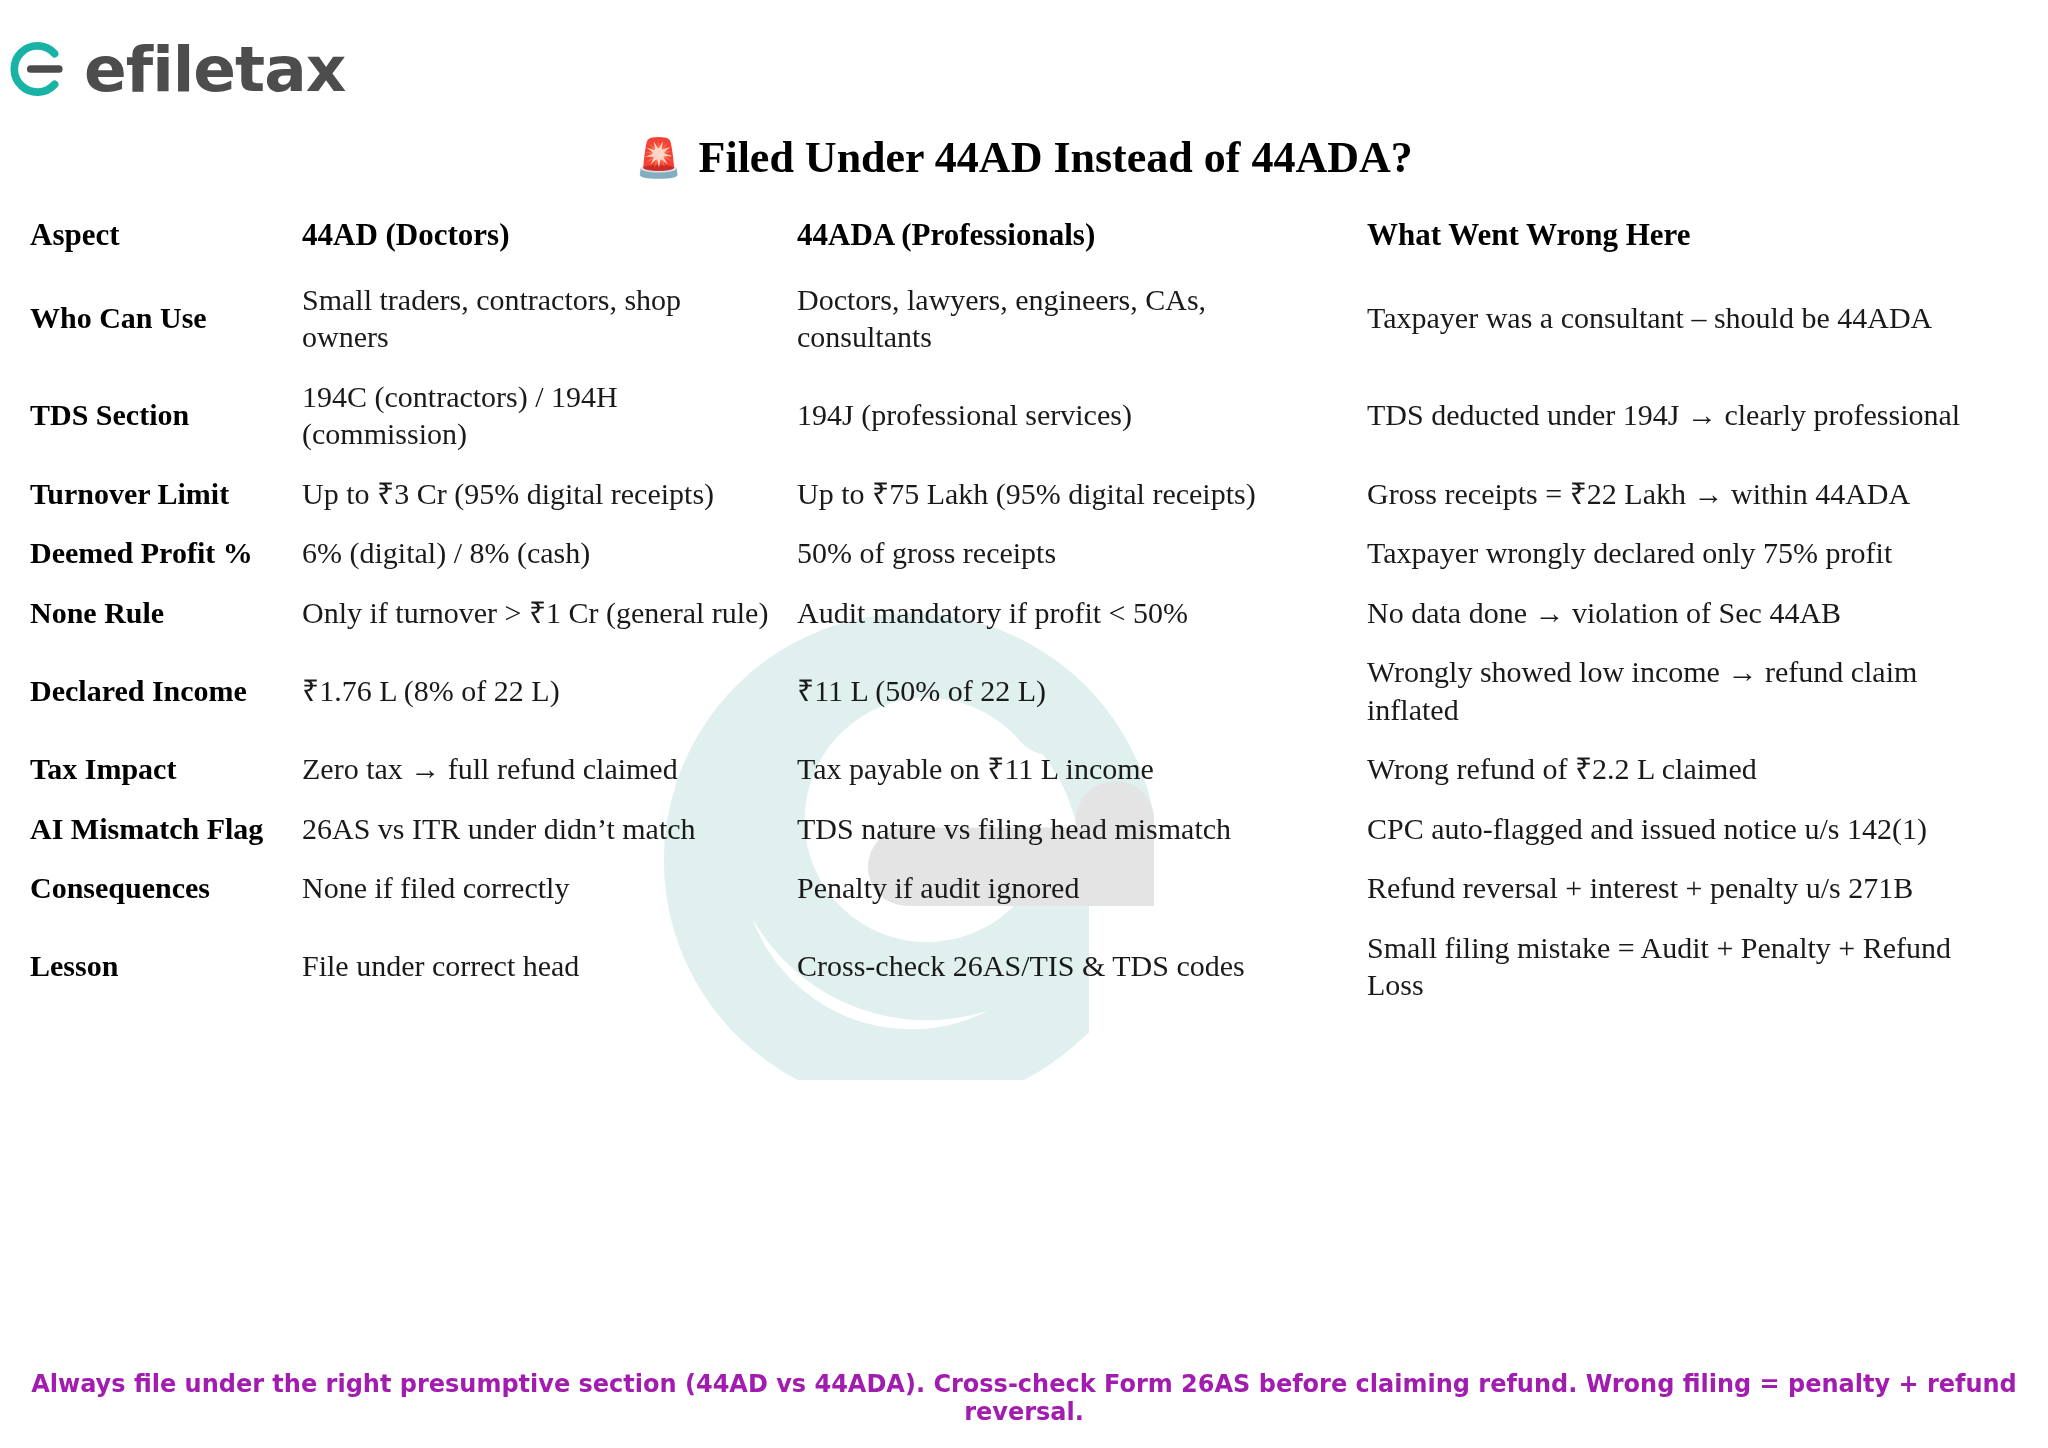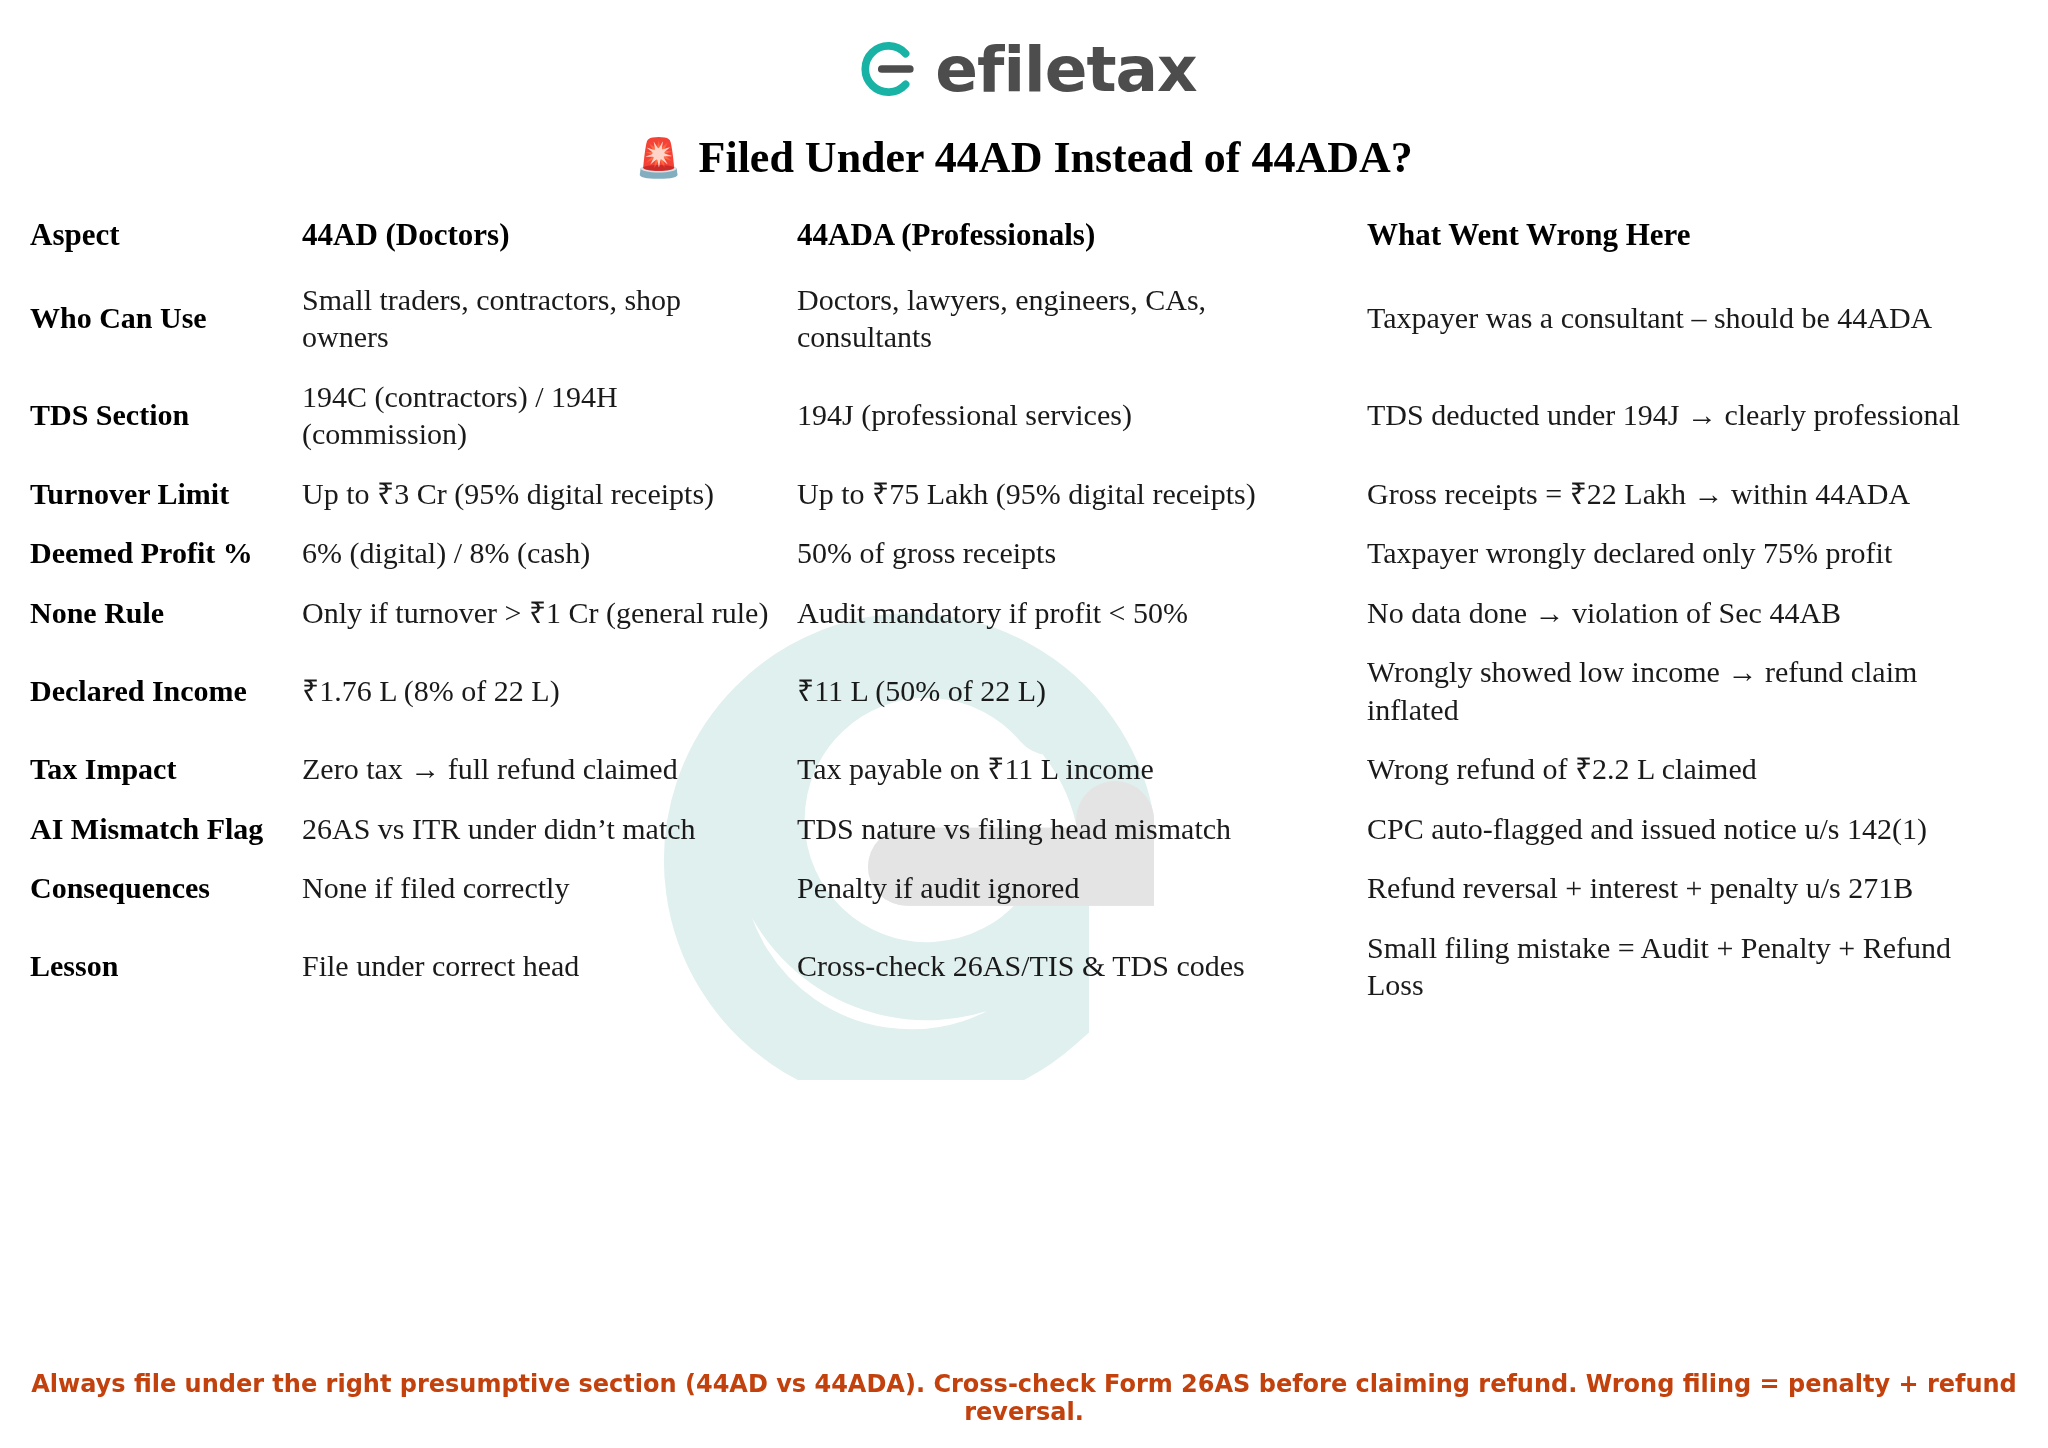--- a/index.html
+++ b/index.html
@@ -24,21 +24,20 @@
     z-index: 0;
     pointer-events: none;
   }
 
   
   .logo-row {
     position: relative;
     z-index: 2;
     display: flex;
     align-items: center;
-    justify-content: center;
     gap: 14px;
     padding-top: 28px;
     height: 110px;
   }
   .logo-mark { width: 70px; height: 70px; flex: none; }
   .logo-text {
     font-family: "DejaVu Sans", sans-serif;
     font-size: 63px;
     font-weight: 700;
     color: #4d4d4d;
@@ -107,21 +106,21 @@
   
   .footer {
     position: absolute;
     left: 0; right: 0;
     bottom: 22px;
     z-index: 2;
     text-align: center;
     font-family: "DejaVu Sans", sans-serif;
     font-size: 24px;
     font-weight: 700;
-    color: #c2410c;
+    color: #a21caf;
     padding: 0 24px;
   }
 </style>
 </head>
 <body>
 
 <div class="page">
 
   <svg class="watermark" viewBox="0 0 200 200" aria-hidden="true">
     <path d="M150 60 A62 62 0 1 0 150 140 L150 175 A80 80 0 1 1 175 100 L175 118 L95 118" fill="none" stroke="#dff0ee" stroke-width="30" stroke-linecap="round"></path>

